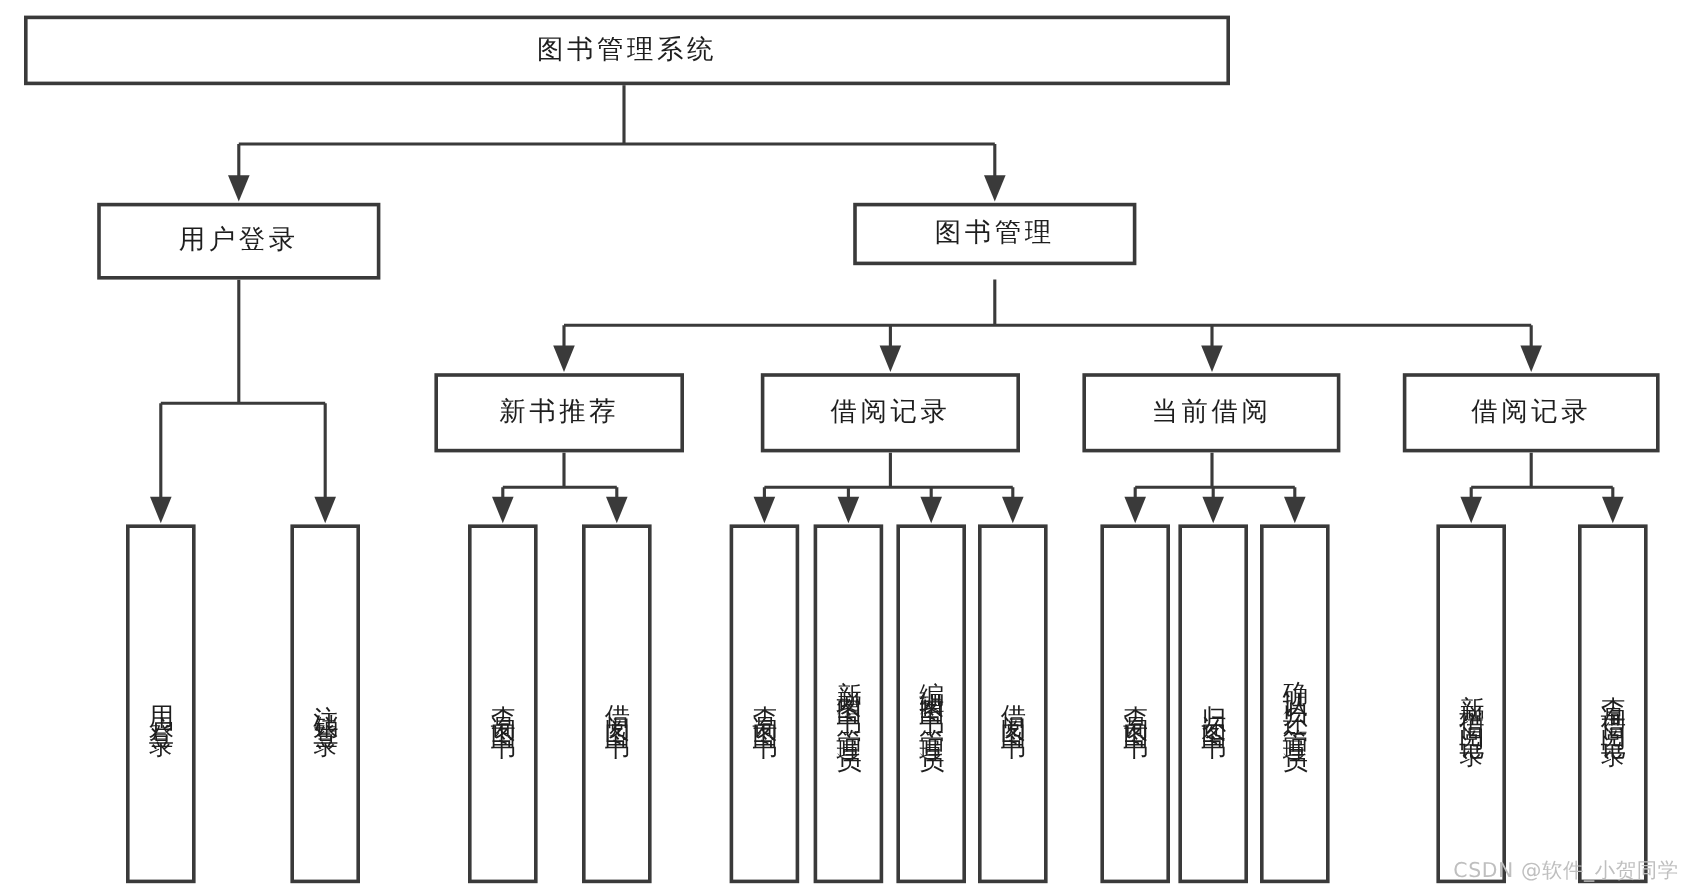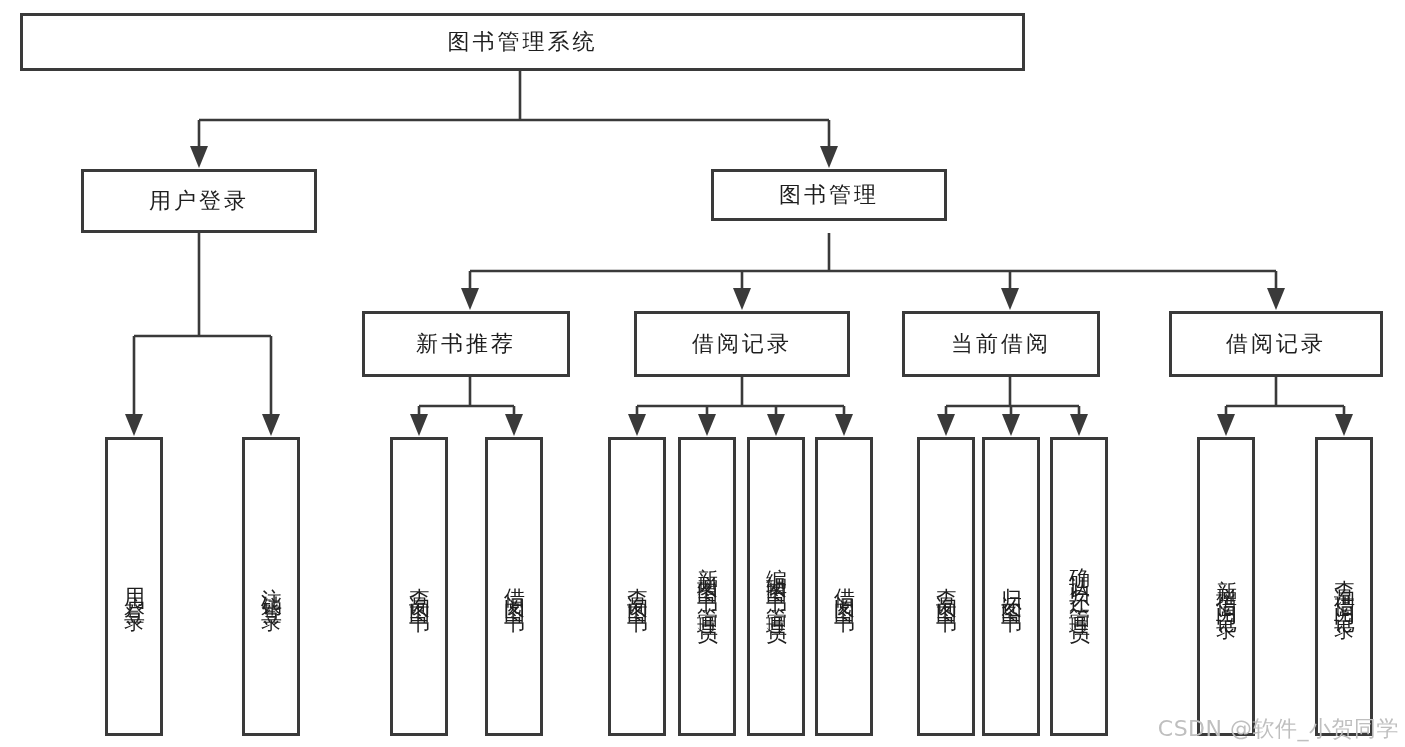--- a/index.html
+++ b/index.html
@@ -46,21 +46,21 @@
     height: 299px;
     writing-mode: vertical-rl;
     font-size: 21px;
     letter-spacing: 8px;
     line-height: 1;
   }
   .watermark {
     position: absolute;
     right: 6px;
     top: 714px;
-    font-size: 22px;
+    font-size: 17px;
     letter-spacing: 0.5px;
     color: #bfbfbf;
     z-index: 2;
     white-space: nowrap;
   }
 </style>
 </head>
 <body>
 
 <div id="stage">
@@ -109,21 +109,21 @@
     </g>
   </svg>
 
   <div class="box h-label" style="left:20px; top:13px; width:1005px; height:58px">图书管理系统</div>
 
   <div class="box h-label" style="left:81px; top:169px; width:236px; height:64px">用户登录</div>
   <div class="box h-label" style="left:711px; top:169px; width:236px; height:52px">图书管理</div>
 
   <div class="box h-label" style="left:362px; top:311px; width:208px; height:66px">新书推荐</div>
   <div class="box h-label" style="left:634px; top:311px; width:216px; height:66px">借阅记录</div>
-  <div class="box h-label" style="left:902px; top:311px; width:198px; height:66px">当前借阅</div>
+  <div class="box h-label" style="left:902px; top:311px; width:215px; height:66px">当前借阅</div>
   <div class="box h-label" style="left:1169px; top:311px; width:214px; height:66px">借阅记录</div>
 
   <div class="box v-box" style="left:105px">用户登录</div>
   <div class="box v-box" style="left:242px">注销登录</div>
 
   <div class="box v-box" style="left:390px">查询图书</div>
   <div class="box v-box" style="left:485px">借阅图书</div>
 
   <div class="box v-box" style="left:608px">查询图书</div>
   <div class="box v-box" style="left:678px">新增图书（管理员）</div>

